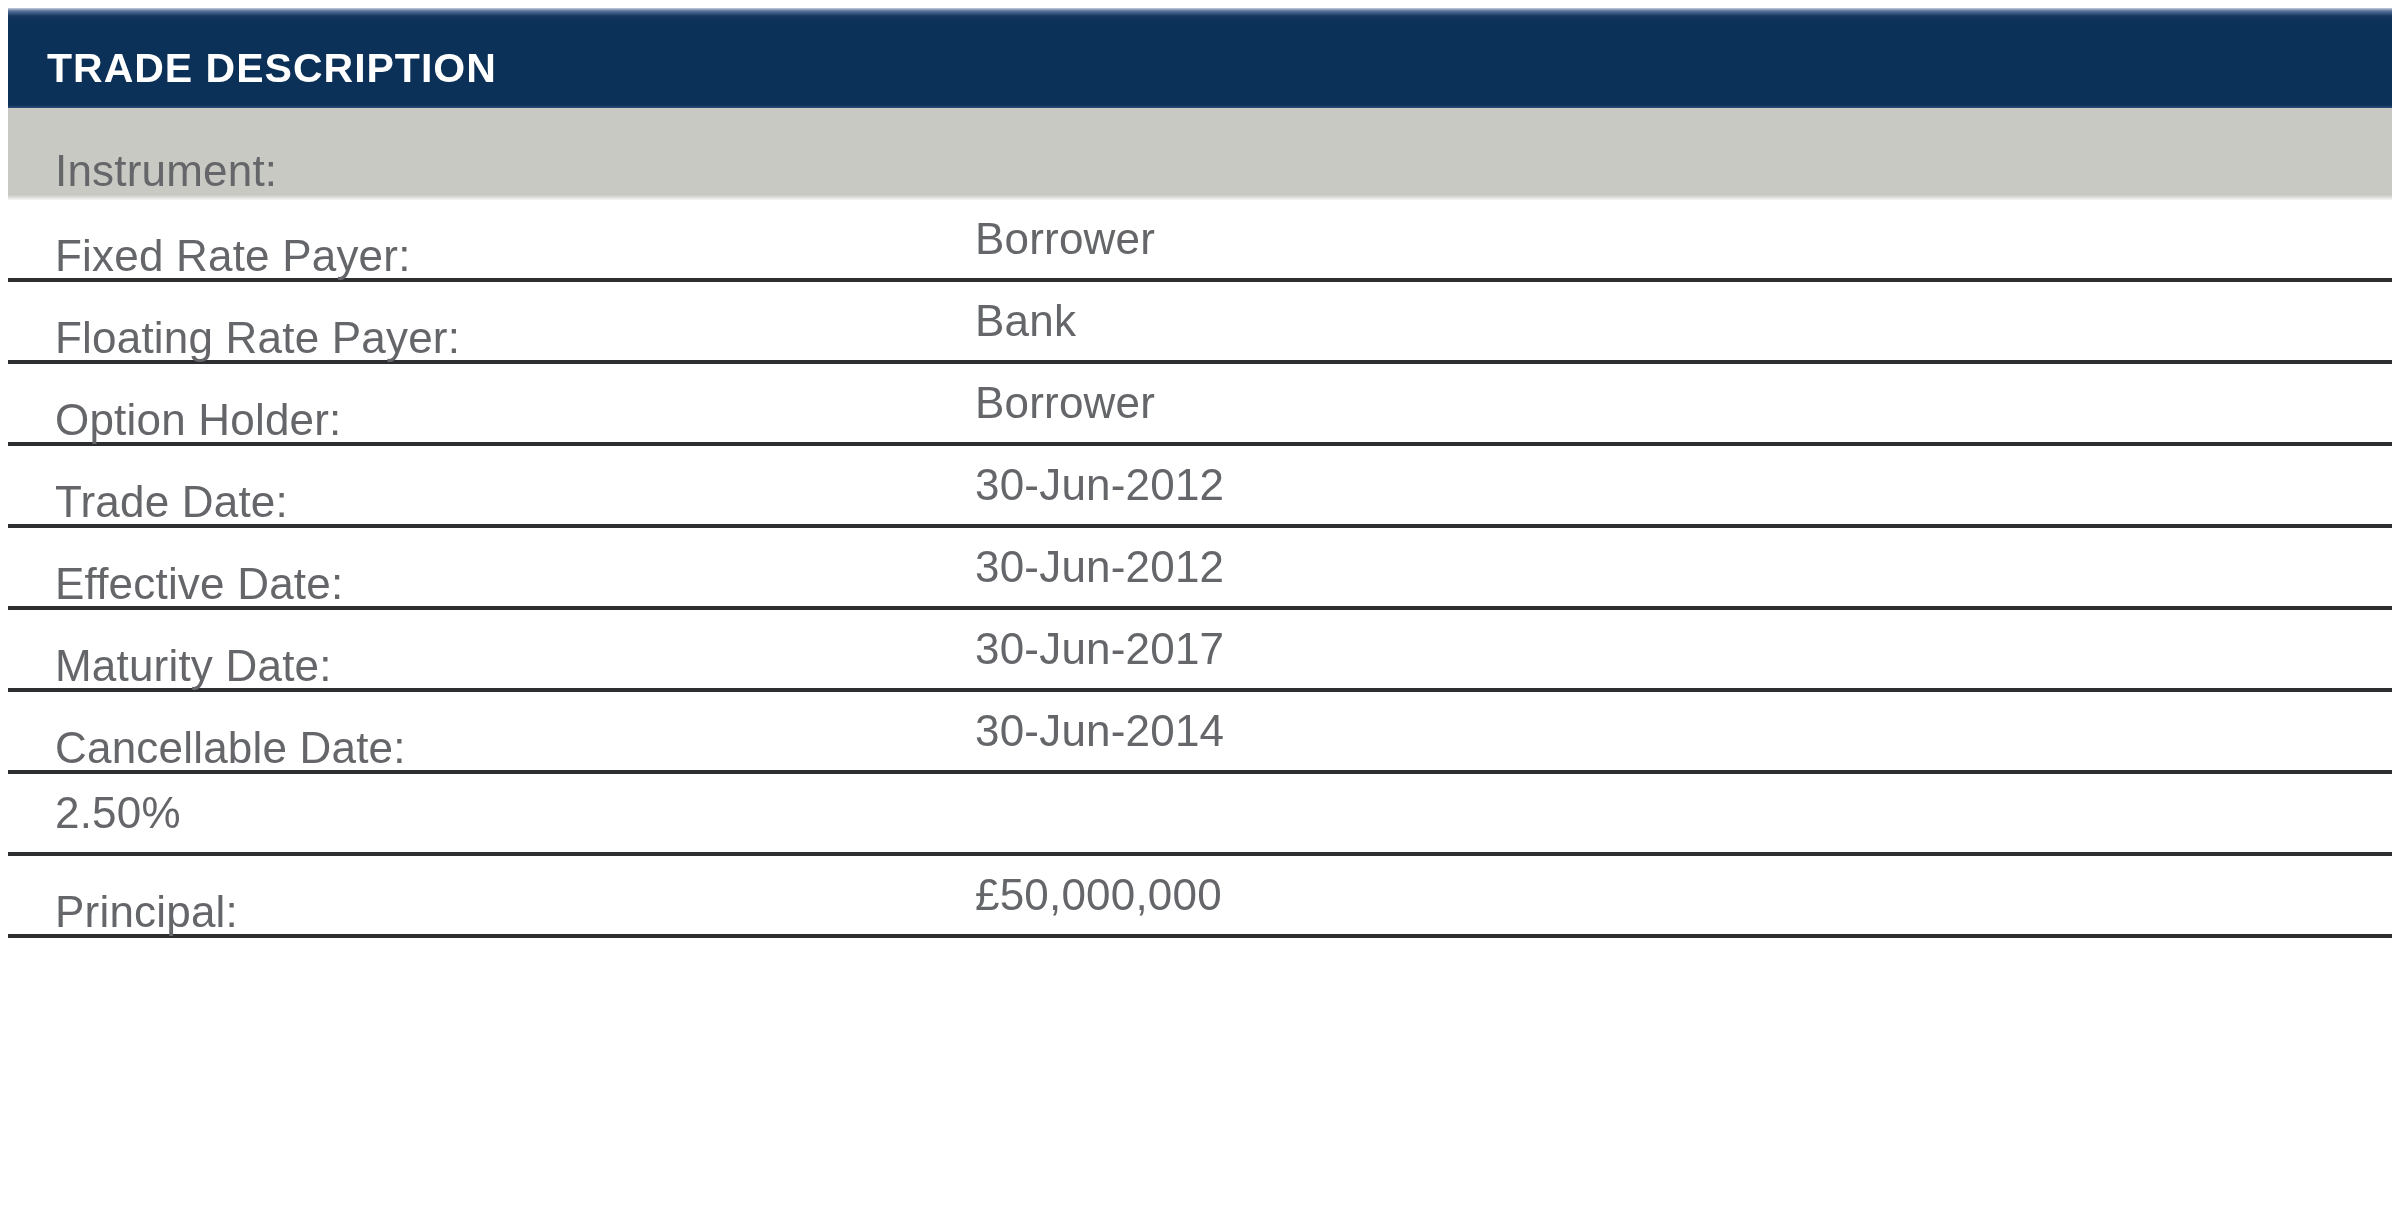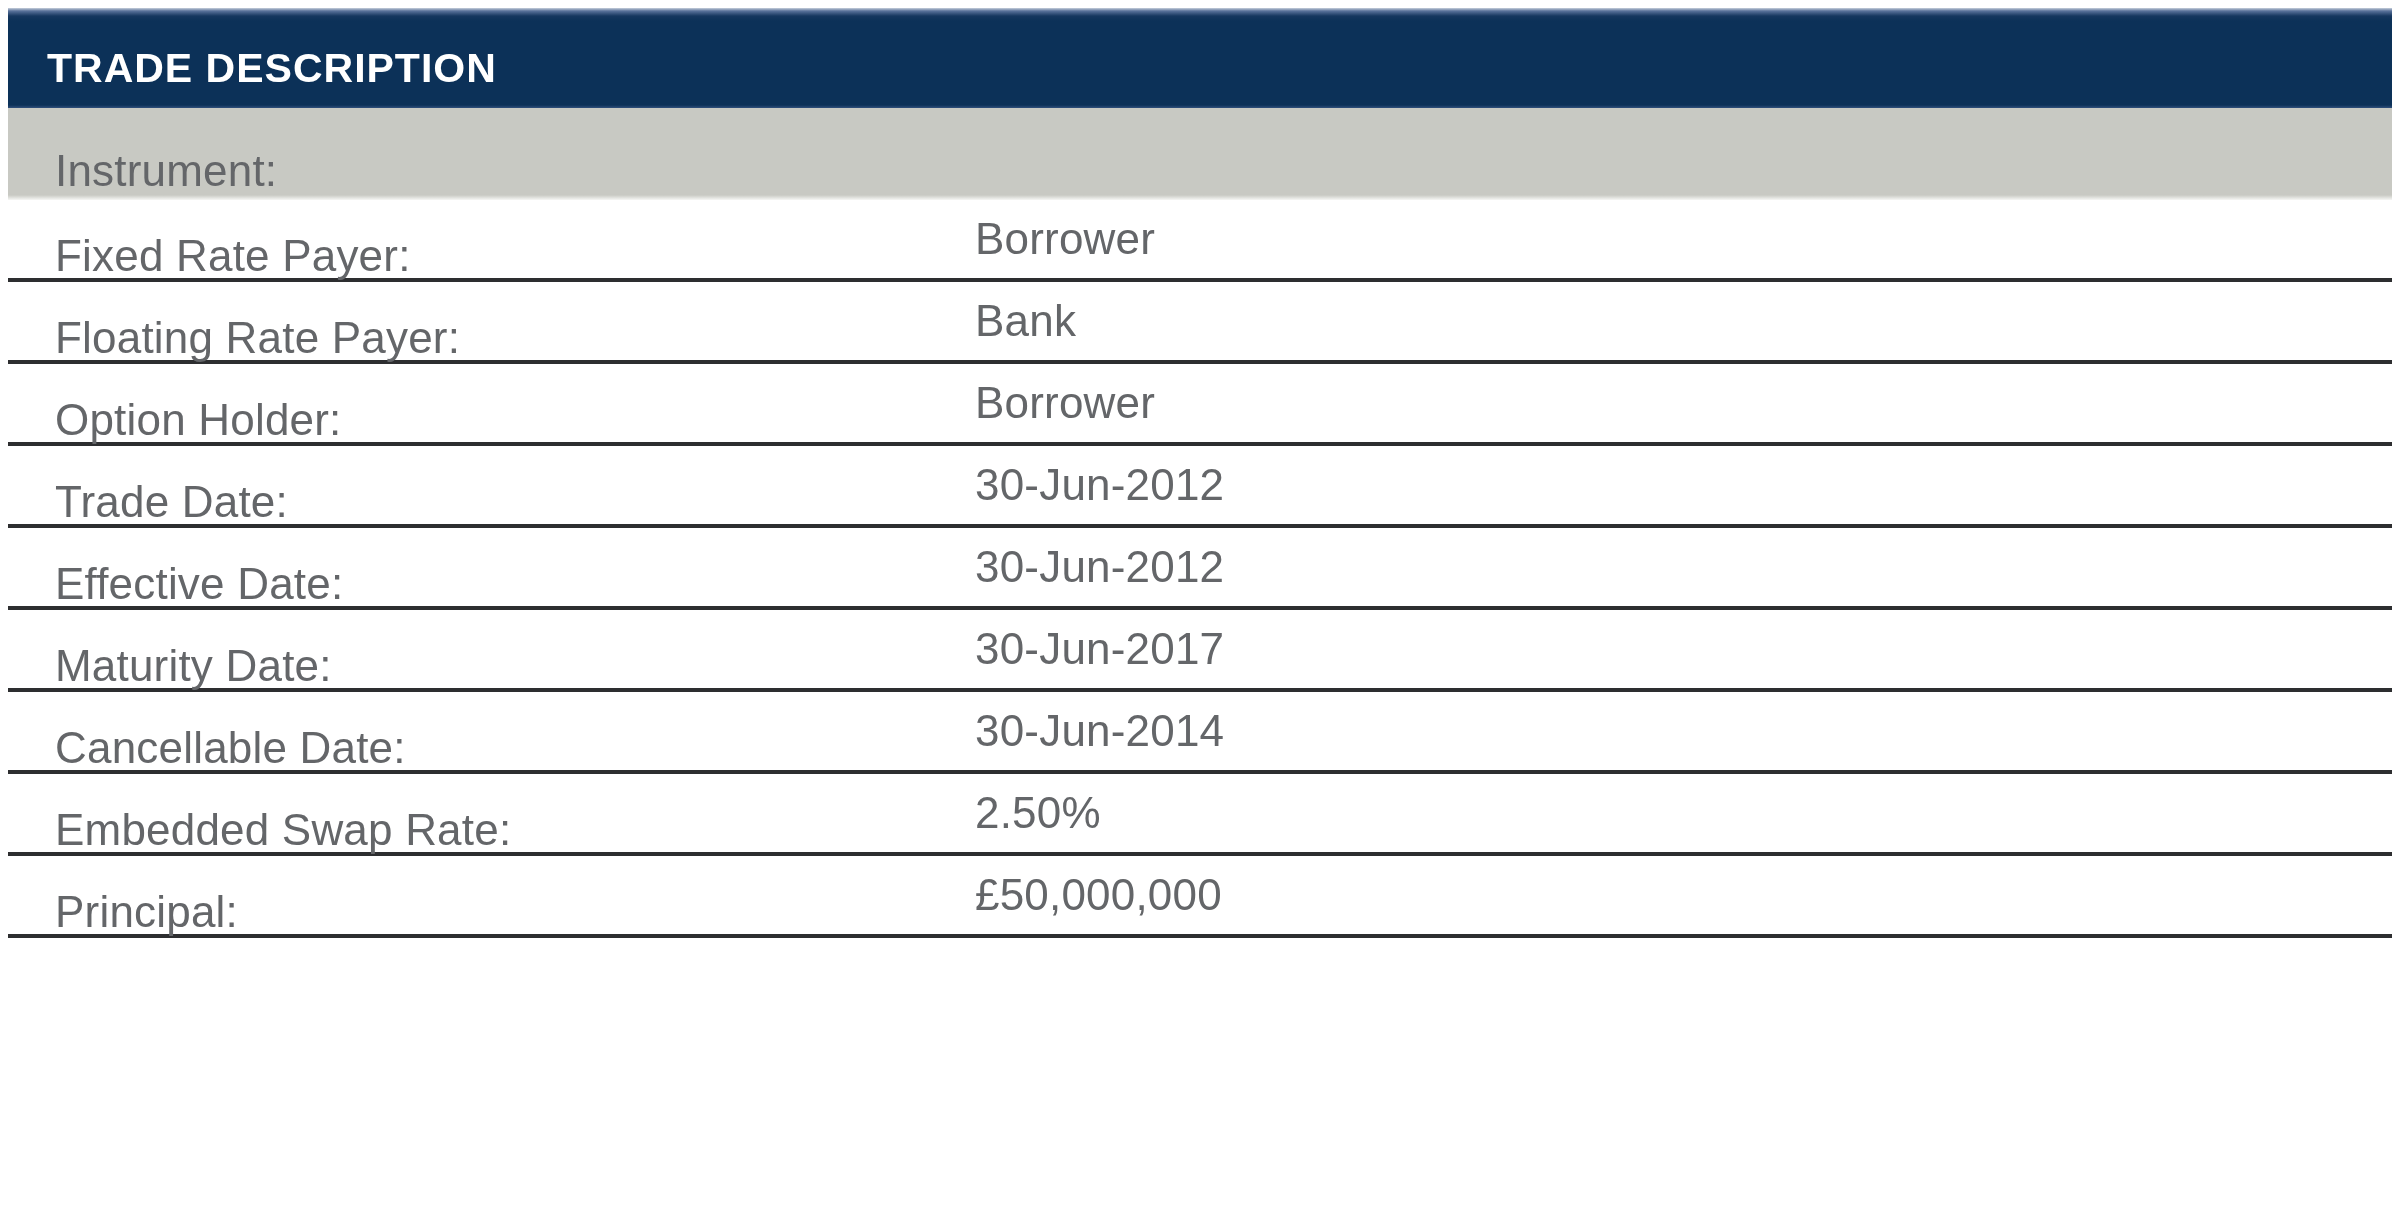--- a/index.html
+++ b/index.html
@@ -108,21 +108,20 @@
       <span class="label">Maturity Date:</span>
       <span class="value">30-Jun-2017</span>
     </div>
 
     <div class="row">
       <span class="label">Cancellable Date:</span>
       <span class="value">30-Jun-2014</span>
     </div>
 
     <div class="row">
-      <span class="label">Embedded Swap Rate:</span>
       <span class="value">2.50%</span>
     </div>
 
     <div class="row">
       <span class="label">Principal:</span>
       <span class="value">£50,000,000</span>
     </div>
 
 
   </div>

